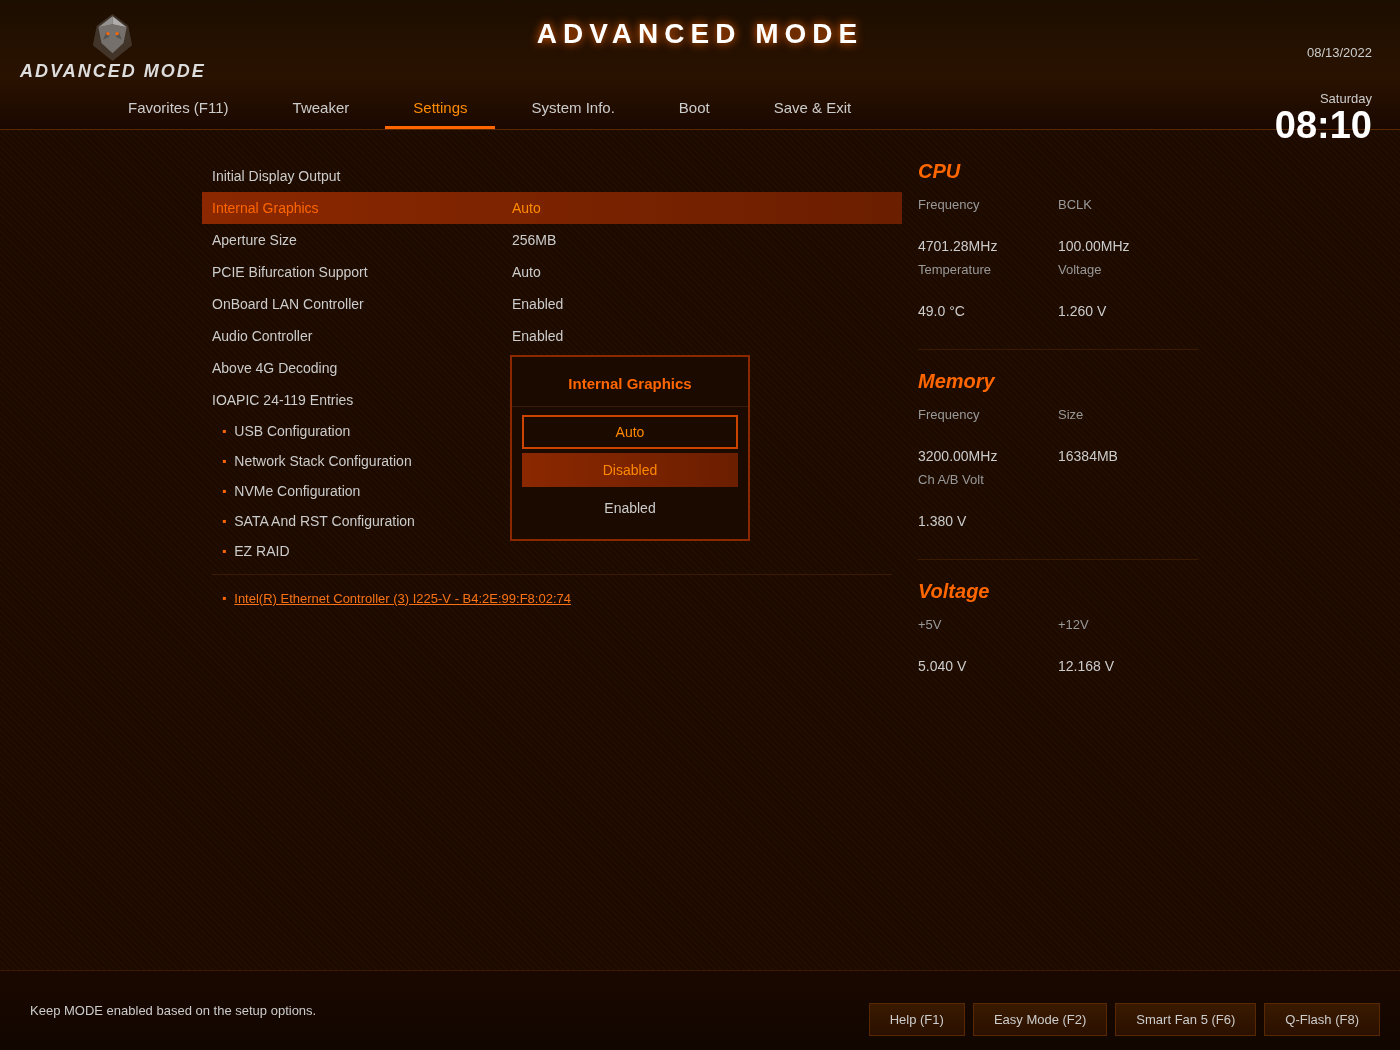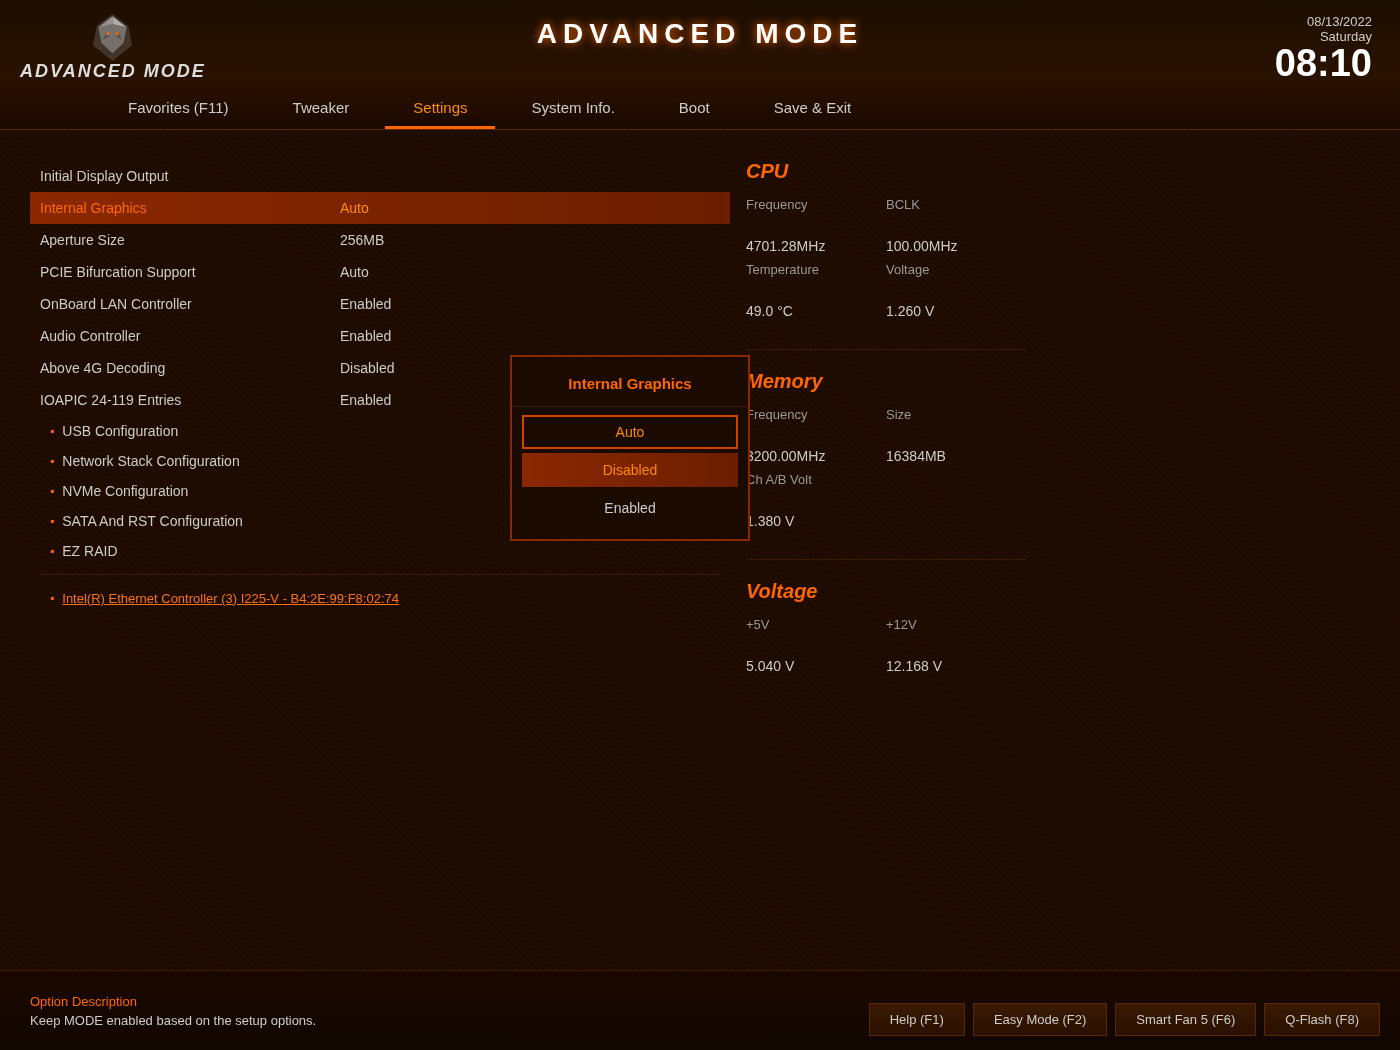--- a/index.html
+++ b/index.html
@@ -50,20 +50,21 @@
     .header-datetime {
       position: absolute;
       top: 14px;
       right: 28px;
       text-align: right;
     }
     .header-datetime .date-text {
       font-size: 13px;
       color: #cccccc;
       display: block;
+      margin-top: 31px;
     }
     .header-datetime .time-text {
       font-size: 38px;
       color: #ffffff;
       font-weight: bold;
       line-height: 1;
     }
 
     
     .logo {
@@ -108,20 +109,21 @@
       border-bottom: 3px solid #ff6600;
     }
 
     
     .main {
       display: flex;
       width: 100%;
       height: calc(1050px - 130px - 80px);
       padding: 20px 30px;
       gap: 16px;
+      justify-content: center;
     }
 
     
     .left-panel {
       flex: 0 0 680px;
       padding: 10px 0;
     }
 
     .setting-row {
       display: flex;
@@ -469,21 +471,20 @@
 
 <div class="dropdown-overlay">
   <div class="dropdown-title">Internal Graphics</div>
   <div class="dropdown-option selected-border">Auto</div>
   <div class="dropdown-option highlighted-bg">Disabled</div>
   <div class="dropdown-option">Enabled</div>
 </div>
 
 <div class="bottom-bar">
   <div>
-    <div class="option-desc-title">Option Description</div>
     <div class="option-desc-text">Keep MODE enabled based on the setup options.</div>
   </div>
   <div class="bottom-buttons">
     <button class="bottom-btn">Help (F1)</button>
     <button class="bottom-btn">Easy Mode (F2)</button>
     <button class="bottom-btn">Smart Fan 5 (F6)</button>
     <button class="bottom-btn">Q-Flash (F8)</button>
   </div>
 </div>
 

